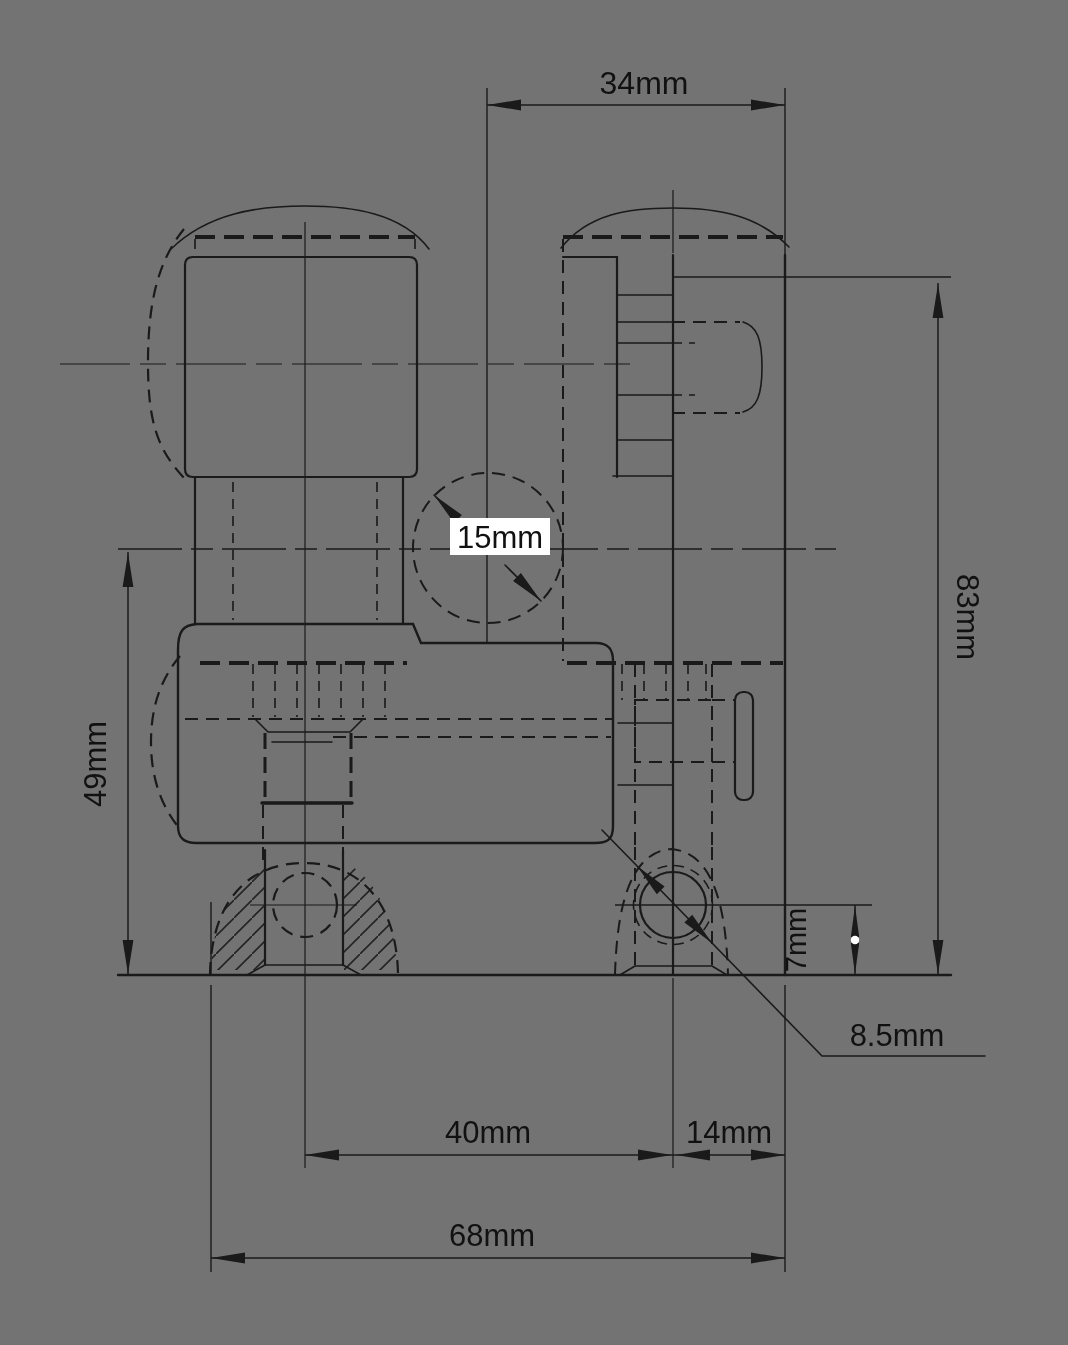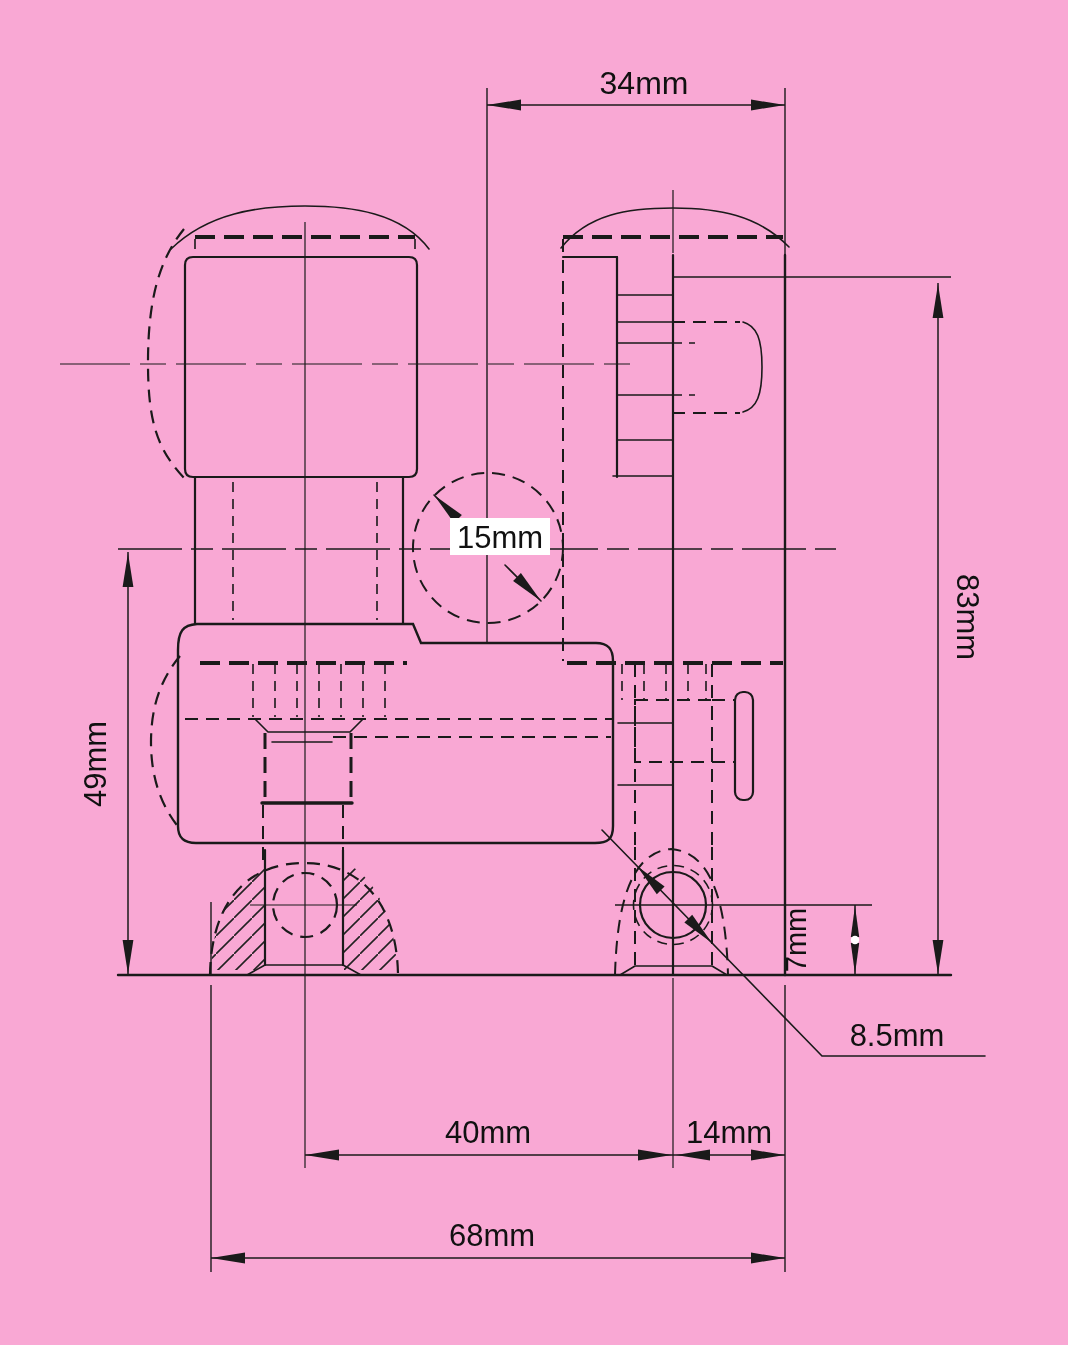--- a/index.html
+++ b/index.html
@@ -1,16 +1,16 @@
 <!DOCTYPE html>
 <html><head>
 <meta charset="utf-8">
 <style>
   html,body{margin:0;padding:0;background:#ffffff;}
-  .page{width:1068px;height:1345px;background:#f9a8d4;position:relative;overflow:hidden;
+  .page{width:1068px;height:1345px;background:#737373;position:relative;overflow:hidden;
         font-family:"Liberation Sans", sans-serif;}
   svg{display:block;}
   
   .s2   {stroke:#1a1a1a;stroke-width:2.2;fill:none;stroke-linecap:round;}
   .s24  {stroke:#1a1a1a;stroke-width:2.4;fill:none;stroke-linecap:round;}
   .s16  {stroke:#1a1a1a;stroke-width:1.6;fill:none;stroke-linecap:round;}
   .s34  {stroke:#1a1a1a;stroke-width:3.4;fill:none;stroke-linecap:round;}
   .thin {stroke:#1a1a1a;stroke-width:1.2;fill:none;}
   .ext  {stroke:#1a1a1a;stroke-width:1.4;fill:none;}
   .diml {stroke:#1a1a1a;stroke-width:1.5;fill:none;}

